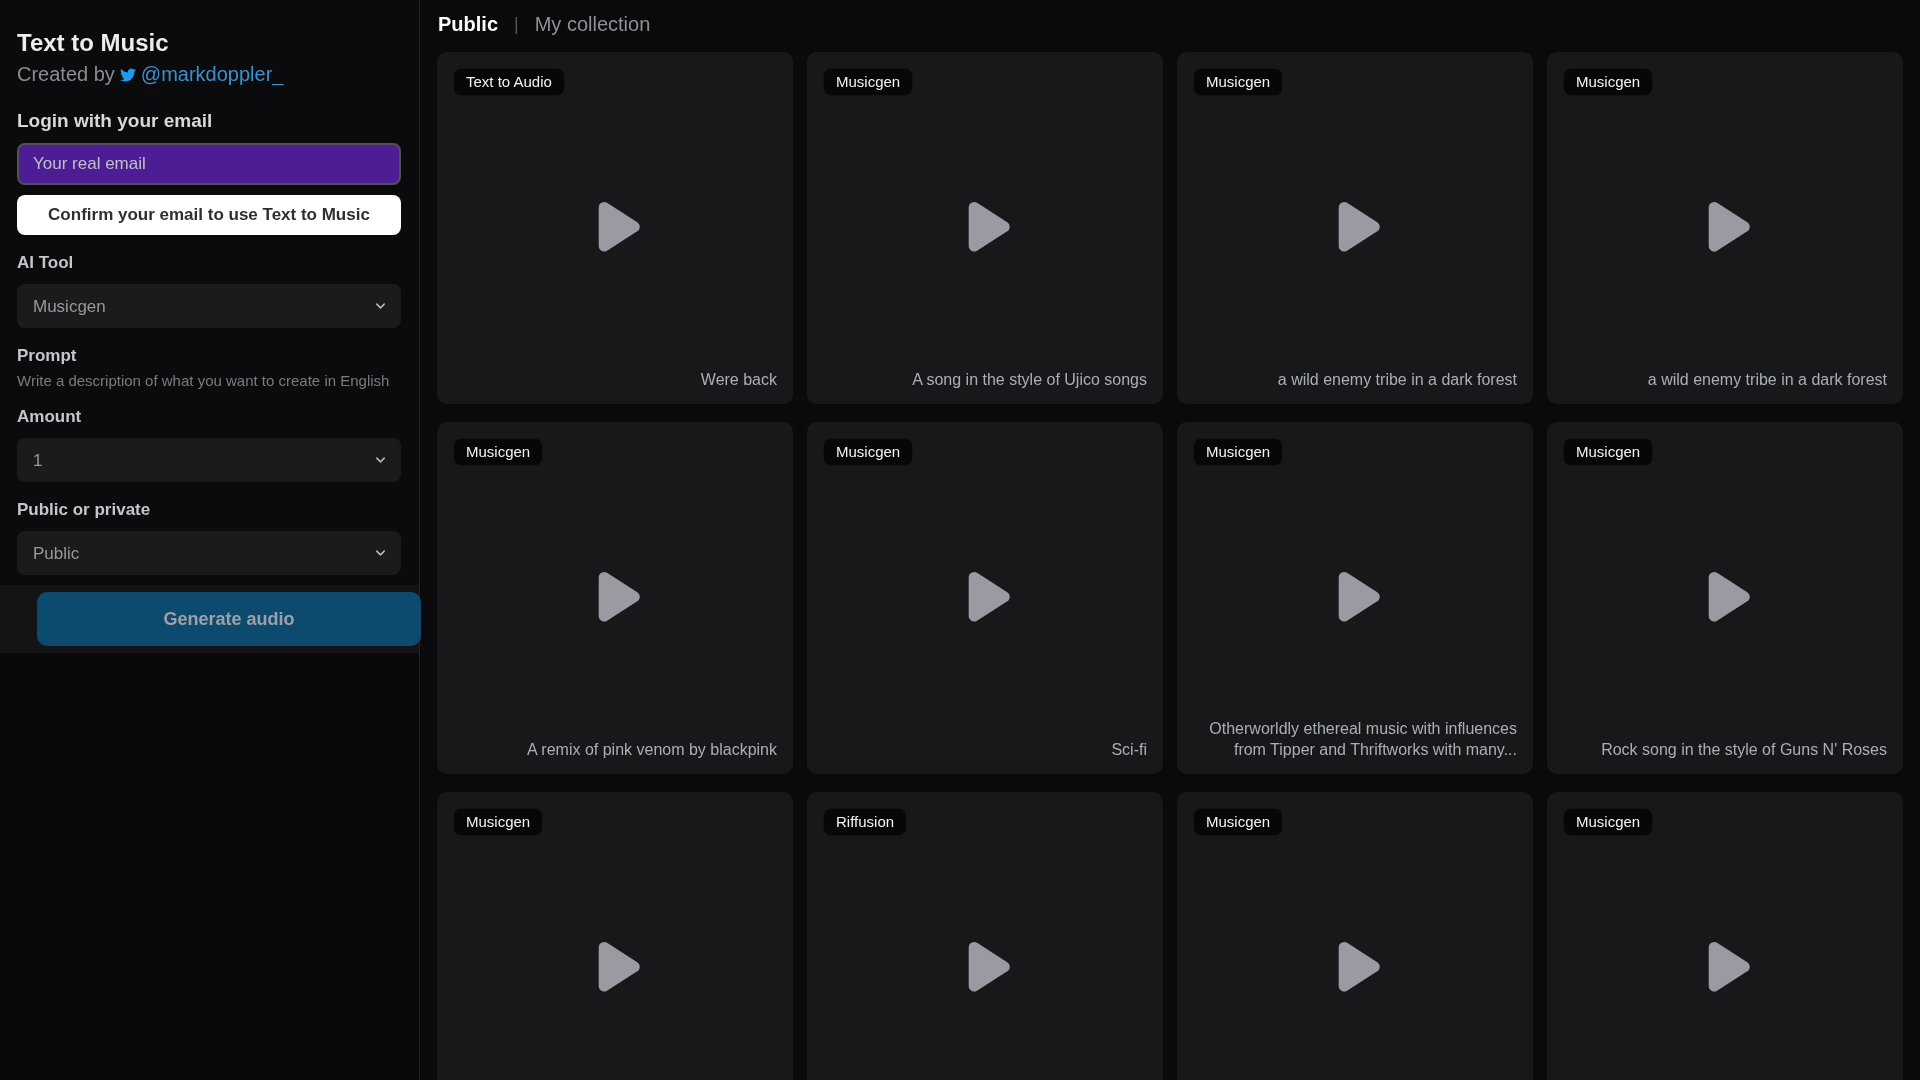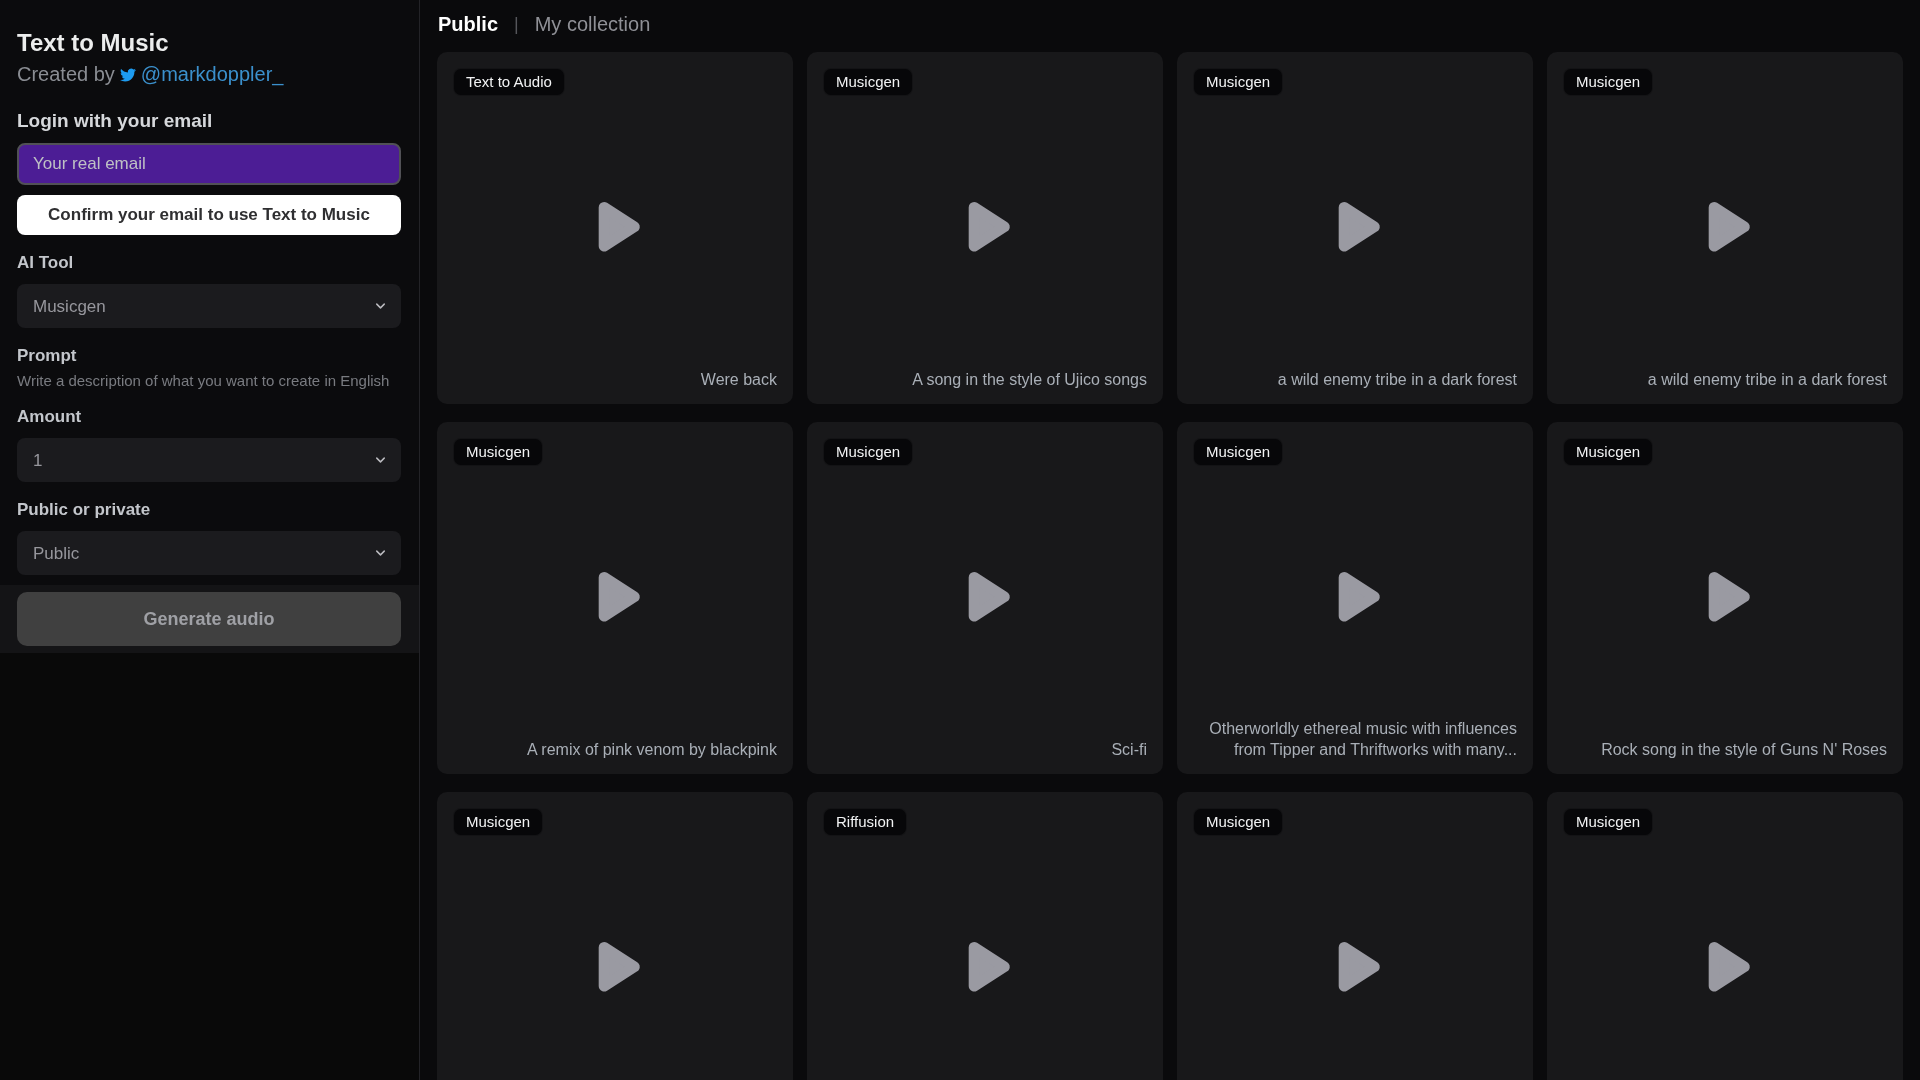--- a/index.html
+++ b/index.html
@@ -60,24 +60,25 @@
     margin-top:11px; width:100%; height:67px;
     background:#1a1a1d; border:none; border-radius:10px;
     color:#d0d0d4; font-size:17px; padding:11px 14px;
     resize:both; outline:none; font-family:inherit;
   }
   .prompt-area::placeholder { color:#6e7075; }
 
   .generate-strip { margin-top:10px; background:#141416; padding:7px 18px 7px 17px; }
   .generate-btn {
     width:100%; height:54px;
-    background:#404040; color:#9fa0a5;
+    background:#0c4a6e; color:#9fa0a5;
     border:none; border-radius:10px;
     font-size:18px; font-weight:600; cursor:default;
     font-family:inherit;
+    margin-left:20px;
   }
   .sidebar-filler { flex:1; background:#090909; }
 
   
   main { flex:1; padding:13px 17px 0 17px; overflow:hidden; }
   .tabs { display:flex; align-items:center; gap:16px; padding-left:1px; }
   .tab { font-size:20px; color:#8f9096; cursor:pointer; }
   .tab.active { color:#ffffff; font-weight:600; }
   .tab-divider { color:#55565b; font-size:18px; }
 

